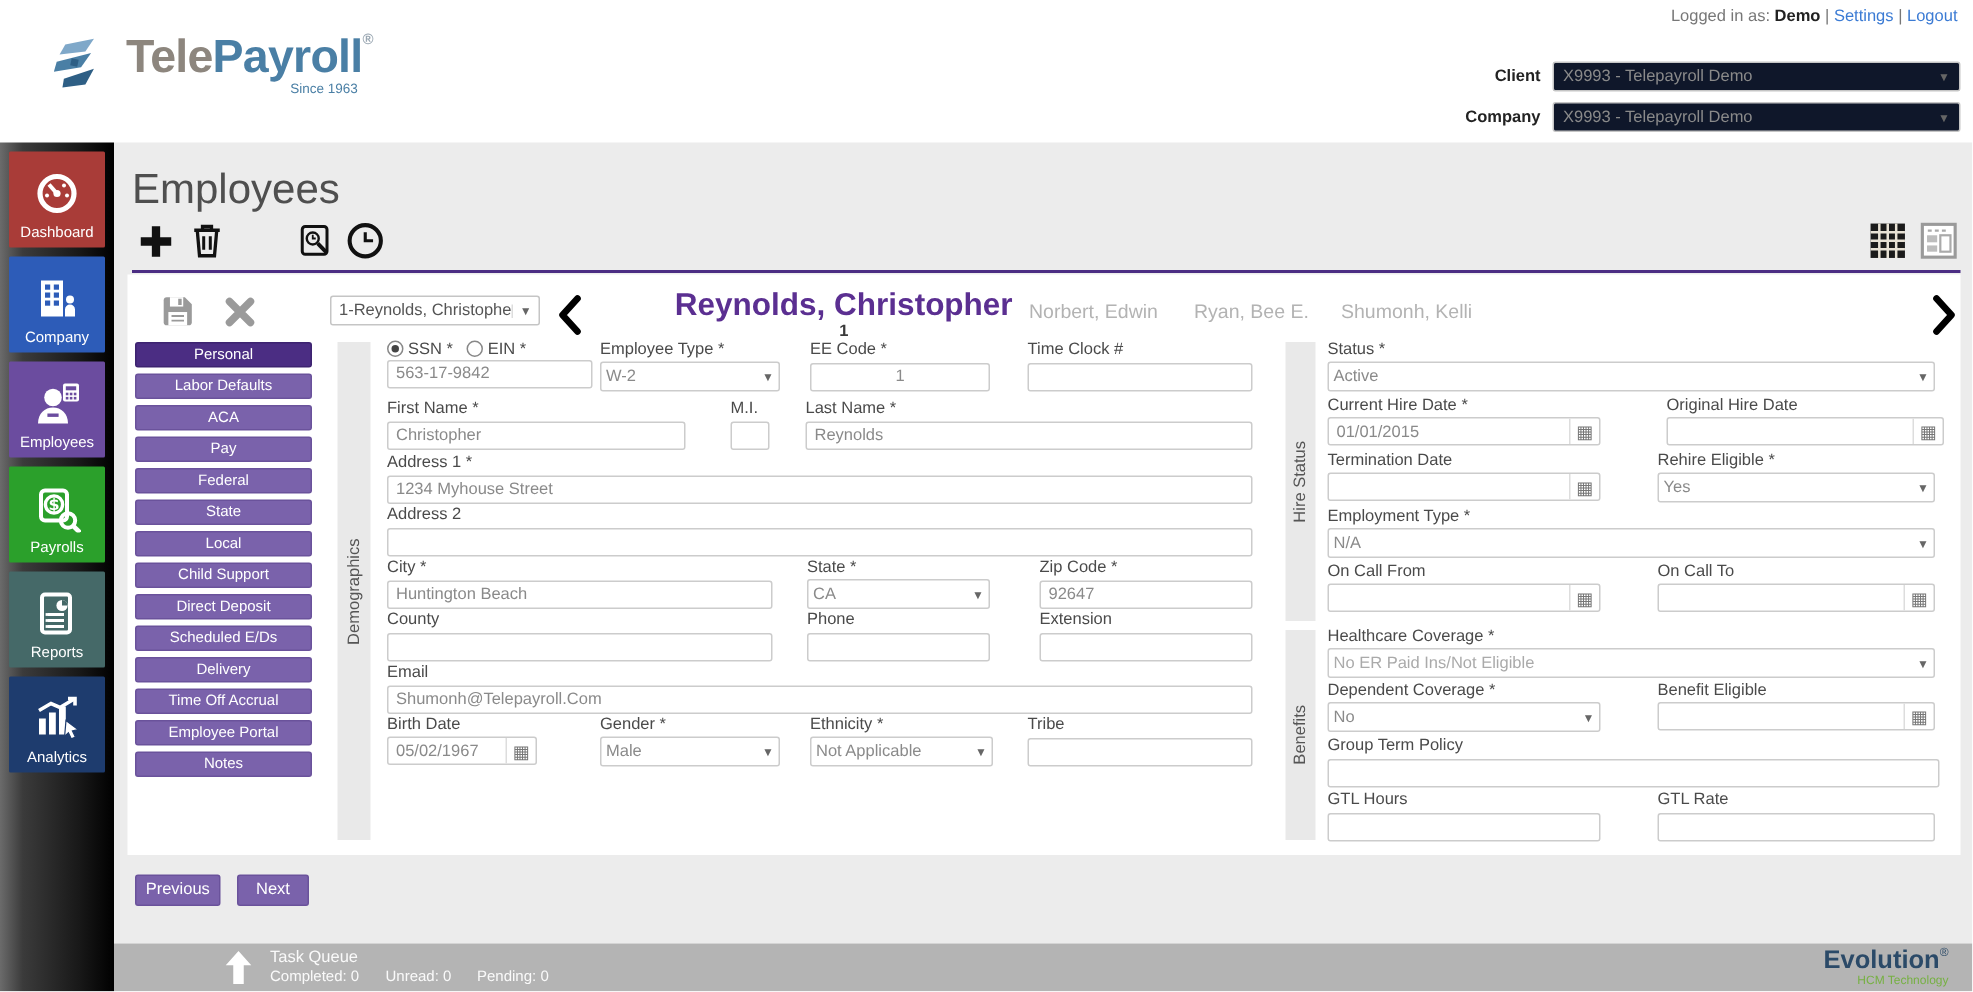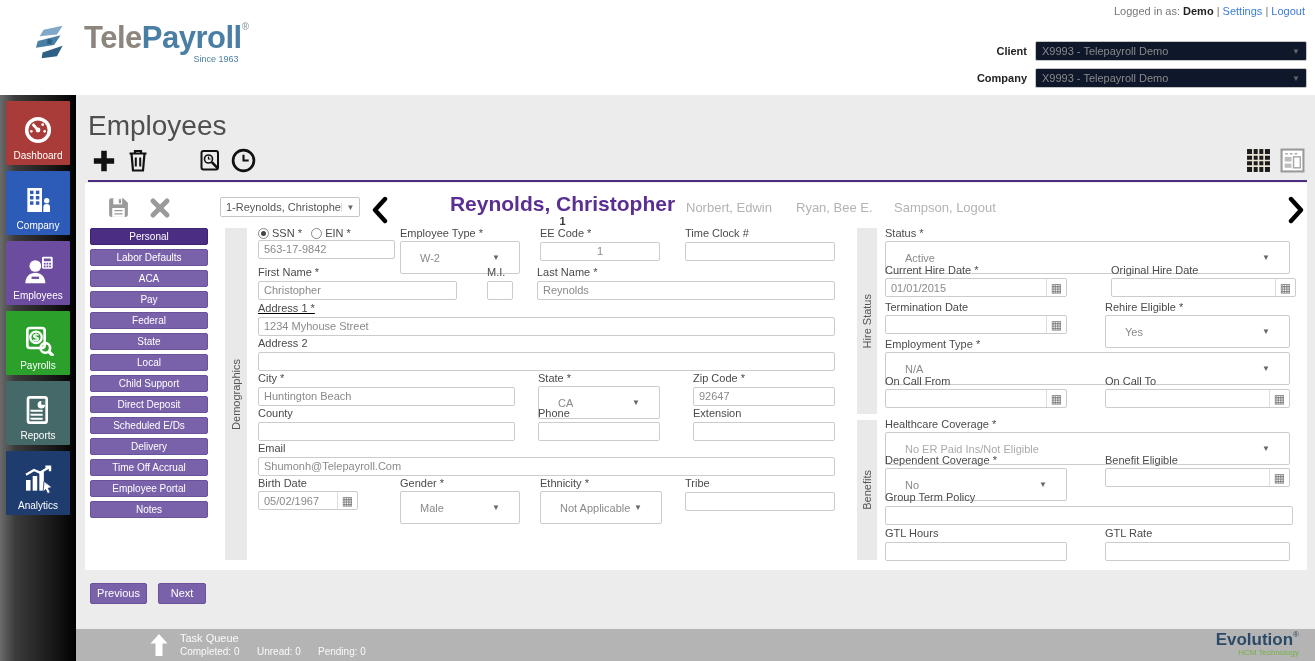--- a/index.html
+++ b/index.html
@@ -60,22 +60,22 @@
   
   .vstrip { position:absolute; background:#e9e9e9; display:flex; align-items:center; justify-content:center; }
   .vstrip span { writing-mode:vertical-rl; transform:rotate(180deg); font-size:11px; color:#555; white-space:nowrap; }
 
   
   .fld { position:absolute; }
   .fld .lb { display:block; font-size:11px; color:#4a4a4a; margin-bottom:2px; white-space:nowrap; }
   .tin { width:100%; height:19px; border:1px solid #ccc; border-radius:2px; background:#fff; font-family:"Liberation Sans",sans-serif;
          font-size:11px; color:#8a8a8a; padding:0 5px; }
   .tin.tc { text-align:center; }
-  .sel { height:33px; border:1px solid #ccc; border-radius:2px; background:#fff; display:flex; align-items:center;
-         justify-content:space-between; padding:0 19px; font-size:11px; color:#8a8a8a; cursor:pointer; }
+  .sel { height:20px; border:1px solid #ccc; border-radius:2px; background:#fff; display:flex; align-items:center;
+         justify-content:space-between; padding:0 3px; font-size:11px; color:#8a8a8a; cursor:pointer; }
   .sel.dis { color:#aaa; }
   .datewrap { display:flex; height:19px; border:1px solid #ccc; border-radius:2px; background:#fff; }
   .datewrap input { flex:1; min-width:0; border:none; outline:none; font-family:"Liberation Sans",sans-serif; font-size:11px;
                     color:#8a8a8a; padding:0 5px; background:transparent; }
   .calbtn { width:20px; border-left:1px solid #ddd; display:flex; align-items:center; justify-content:center;
             color:#777; font-size:12px; cursor:pointer; }
   .radios { position:absolute; font-size:11px; color:#4a4a4a; }
   .radio { display:inline-block; width:11px; height:11px; border:1px solid #888; border-radius:50%; background:#fff;
            vertical-align:-2px; margin-right:3px; cursor:pointer; }
   .radio.on::after { content:""; display:block; width:5px; height:5px; border-radius:50%; background:#444; margin:2px auto; }
@@ -287,21 +287,21 @@
         <path d="M14 3L4 14l10 11" stroke="#000" stroke-width="4.4" fill="none" stroke-linecap="round" stroke-linejoin="round"></path>
       </svg></span>
   <span class="tool" style="left:1288px;top:196px;"><svg width="17" height="28" viewBox="0 0 17 28">
         <path d="M3 3l10 11L3 25" stroke="#000" stroke-width="4.4" fill="none" stroke-linecap="round" stroke-linejoin="round"></path>
       </svg></span>
 
   <div class="cur-name">Reynolds, Christopher</div>
   <div class="cur-num">1</div>
   <span class="oth-name" style="left:686px;">Norbert, Edwin</span>
   <span class="oth-name" style="left:796px;">Ryan, Bee E.</span>
-  <span class="oth-name" style="left:894px;">Sampson, Logout</span>
+  <span class="oth-name" style="left:894px;">Shumonh, Kelli</span>
 
   <div class="tabs">
     <div class="tab active">Personal</div>
     <div class="tab">Labor Defaults</div>
     <div class="tab">ACA</div>
     <div class="tab">Pay</div>
     <div class="tab">Federal</div>
     <div class="tab">State</div>
     <div class="tab">Local</div>
     <div class="tab">Child Support</div>
@@ -353,21 +353,21 @@
   </div>
   <div class="fld" style="left:487px;top:266px;width:26px;">
     <span class="lb">M.I.</span>
     <input class="tin" value="" style="">
   </div>
   <div class="fld" style="left:537px;top:266px;width:298px;">
     <span class="lb">Last Name *</span>
     <input class="tin" value="Reynolds" style="">
   </div>
 
-  <div class="fld" style="left:258px;top:302px;width:577px;text-decoration:underline;">
+  <div class="fld" style="left:258px;top:302px;width:577px;">
     <span class="lb">Address 1 *</span>
     <input class="tin" value="1234 Myhouse Street" style="">
   </div>
   <div class="fld" style="left:258px;top:337px;width:577px;">
     <span class="lb">Address 2</span>
     <input class="tin" value="" style="">
   </div>
 
   <div class="fld" style="left:258px;top:372px;width:257px;">
     <span class="lb">City *</span>

